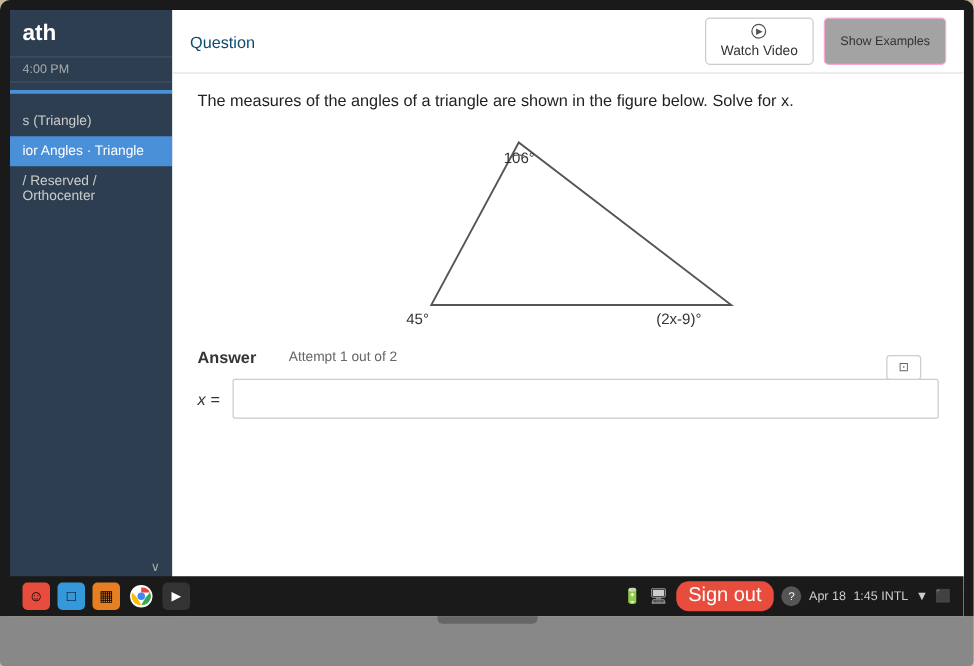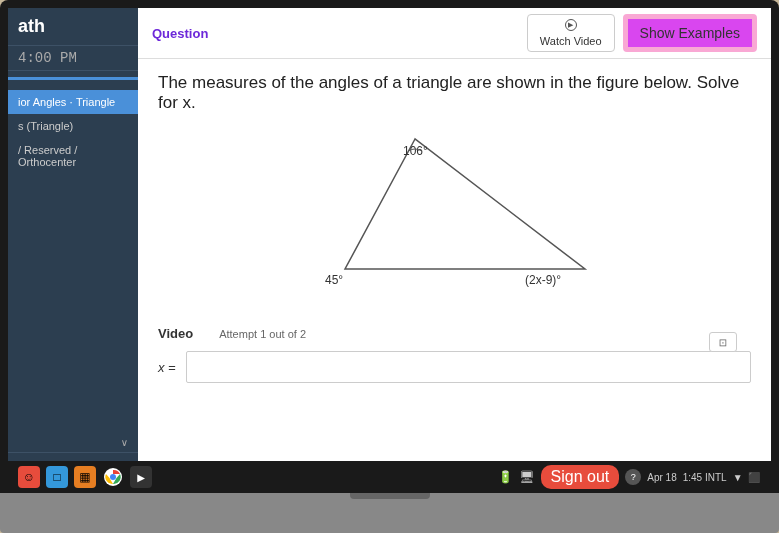--- a/index.html
+++ b/index.html
@@ -26,42 +26,41 @@
       width: 100%;
       height: 100%;
       background: #fff;
       overflow: hidden;
       position: relative;
     }
 
     
     .sidebar {
       position: absolute;
-      left: 0; top: 0; bottom: 12px;
+      left: 0; top: 0; bottom: 0;
       width: 130px;
       background: #2c3e50;
       color: #fff;
       display: flex;
       flex-direction: column;
     }
 
     .sidebar-logo {
       padding: 8px 10px;
       font-size: 18px;
       font-weight: bold;
       color: #fff;
       border-bottom: 1px solid #3d5166;
     }
 
     .sidebar-time {
       padding: 4px 10px;
-      font-size: 14px;
+      font-size: 10px;
       color: #aaa;
       border-bottom: 1px solid #3d5166;
-      font-family: Liberation Mono, monospace;
     }
 
     .sidebar-divider {
       height: 3px;
       background: #4a90d9;
       margin: 6px 0;
     }
 
     .sidebar-nav {
       flex: 1;
@@ -110,22 +109,22 @@
       background: #fff;
       border-bottom: 1px solid #ddd;
       padding: 6px 14px;
       display: flex;
       justify-content: space-between;
       align-items: center;
     }
 
     .top-bar-title {
       font-size: 13px;
-      font-weight: bold;
-      color: #6d28d9;
+      font-weight: normal;
+      color: #0c4a6e;
     }
 
     .top-bar-buttons {
       display: flex;
       gap: 8px;
     }
 
     .btn-watch {
       background: #fff;
       border: 1px solid #ccc;
@@ -146,48 +145,48 @@
       border-radius: 50%;
       border: 1.5px solid #555;
       display: inline-flex;
       align-items: center;
       justify-content: center;
       font-size: 7px;
       color: #555;
     }
 
     .btn-examples {
-      background: #d946ef;
-      border: 5px solid #f9a8d4;
+      background: #a3a3a3;
+      border: 1px solid #f9a8d4;
       border-radius: 4px;
       padding: 4px 12px;
-      font-size: 14px;
+      font-size: 10px;
       color: #333;
       cursor: pointer;
     }
 
     
     .question-area {
       flex: 1;
       background: #fff;
       padding: 14px 20px;
       overflow-y: auto;
     }
 
     .question-text {
-      font-size: 17px;
+      font-size: 13px;
       color: #222;
       margin-bottom: 16px;
     }
 
     
     .triangle-container {
       display: flex;
       justify-content: center;
-      margin-bottom: 37px;
+      margin-bottom: 14px;
     }
 
     
     .answer-area {
       margin-top: 10px;
     }
 
     .answer-label {
       font-size: 13px;
       font-weight: bold;
@@ -346,22 +345,22 @@
 <body>
 
 <div class="laptop-outer">
   <div class="screen">
 
     <div class="sidebar">
       <div class="sidebar-logo">ath</div>
       <div class="sidebar-time">4:00 PM</div>
       <div class="sidebar-divider"></div>
       <div class="sidebar-nav">
+        <div class="sidebar-item">s (Triangle)</div>
         <div class="sidebar-item active">ior Angles · Triangle</div>
-        <div class="sidebar-item">s (Triangle)</div>
         <div class="sidebar-item">/ Reserved / Orthocenter</div>
       </div>
       <div style="flex:1"></div>
       <div style="padding:4px 10px; display:flex; justify-content:flex-end;">
         <span style="font-size:10px;color:#aaa;cursor:pointer;">∨</span>
       </div>
       <div class="sidebar-footer">
         <span>guez</span>
         <span class="logout">Log Out</span>
       </div>
@@ -391,21 +390,21 @@
             <text x="108" y="26" font-size="12" fill="#333" font-family="Arial">106°</text>
             <text x="30" y="155" font-size="12" fill="#333" font-family="Arial">45°</text>
             <text x="230" y="155" font-size="12" fill="#333" font-family="Arial">(2x-9)°</text>
 
             <path d="M 113,22 A 14,14 0 0 1 127,22" fill="none" stroke="#555" stroke-width="1"></path>
           </svg>
         </div>
 
         <div class="answer-area">
           <div class="answer-header">
-            <span class="answer-label">Video</span>
+            <span class="answer-label">Answer</span>
             <span class="attempt-label">Attempt 1 out of 2</span>
             <div class="calculator-icon-btn">
               <span>⊡</span>
             </div>
           </div>
           <div class="answer-row">
             <span class="equation-label">x =</span>
             <input type="text" class="answer-input" placeholder="" style="">
           </div>
         </div>

